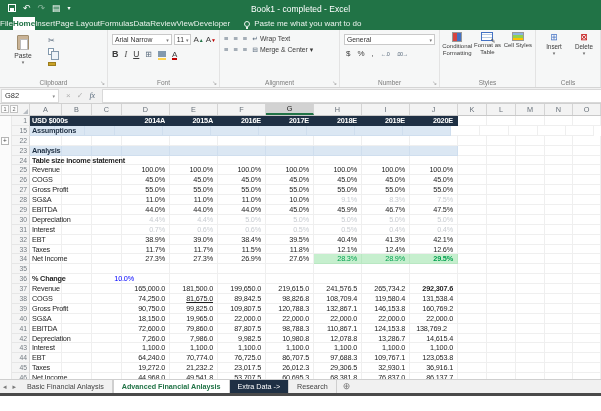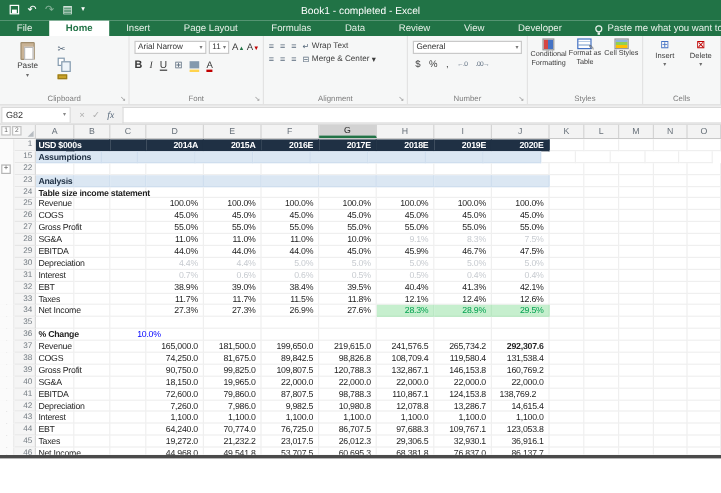--- a/index.html
+++ b/index.html
@@ -12,21 +12,21 @@
   .qat-btn { color:#fff; font-size:9px; line-height:17px; cursor:default; }
   .qat-btn.dim { opacity:.45; }
   .qat-btn.tiny { font-size:6px; }
   .savebox { width:8px; height:8px; border:1px solid #fff; display:inline-block; position:relative; top:1px; }
   .savebox::after { content:""; position:absolute; left:1px; top:3px; width:4px; height:3px; background:#fff; }
   .title { position:absolute; left:0; right:0; text-align:center; color:#fff; font-size:8.5px; pointer-events:none; }
 
   
   .tabrow { height:13px; background:#217346; display:flex; align-items:stretch; }
   .rtabs { display:flex; }
-  .rtab { color:#e8f1ea; font-size:8px; line-height:13px; padding:0 14px; white-space:nowrap; }
+  .rtab { color:#e8f1ea; font-size:8px; line-height:13px; padding:0 0; white-space:nowrap; }
   .rtab.active { background:#fff; color:#217346; font-weight:bold; }
   .tellme { display:flex; align-items:center; gap:4px; color:#eaf3ed; font-size:8px; padding-left:14px; white-space:nowrap; }
   .bulb { width:6px; height:6px; border:1px solid #eaf3ed; border-radius:50%; position:relative; }
   .bulb::after { content:""; position:absolute; left:1px; top:5px; width:2px; height:2px; background:#eaf3ed; }
 
   
   .ribbon { height:58px; background:#f6f7f7; border-bottom:1px solid #d5d5d5; display:flex; overflow:hidden; }
   .group { position:relative; border-right:1px solid #e3e3e3; flex:none; padding-top:3px; }
   .glabel { position:absolute; bottom:1px; left:0; right:0; text-align:center; font-size:6.5px; color:#7c7c7c; }
   .launcher { position:absolute; right:2px; bottom:1px; font-size:6px; color:#9a9a9a; }
@@ -591,21 +591,21 @@
           <div class="num">34</div>
           <div class="cell a-cell" style="width: 32px;">Net Income</div>
           <div class="cell" style="width: 30px;"></div>
           <div class="cell" style="width: 30px;"></div>
           <div class="cell val" style="width: 48px;">27.3%</div>
           <div class="cell val" style="width: 48px;">27.3%</div>
           <div class="cell val" style="width: 48px;">26.9%</div>
           <div class="cell val" style="width: 48px;">27.6%</div>
           <div class="cell val green" style="width: 48px;">28.3%</div>
           <div class="cell val green" style="width: 48px;">28.9%</div>
-          <div class="cell val green" style="width: 48px;">29.5%</div>
+          <div class="cell val green" style="width: 48px; font-weight: bold;">29.5%</div>
           <div class="cell" style="width: 29px;"></div>
           <div class="cell" style="width: 29px;"></div>
           <div class="cell" style="width: 29px;"></div>
           <div class="cell" style="width: 28px;"></div>
           <div class="cell" style="width: 28px;"></div>
         </div>
         <div class="row">
           <div class="gut"></div>
           <div class="num">35</div>
           <div class="cell a-cell" style="width: 32px;"></div>
@@ -664,21 +664,21 @@
           <div class="cell" style="width: 28px;"></div>
           <div class="cell" style="width: 28px;"></div>
         </div>
         <div class="row">
           <div class="gut"></div>
           <div class="num">38</div>
           <div class="cell a-cell" style="width: 32px;">COGS</div>
           <div class="cell" style="width: 30px;"></div>
           <div class="cell" style="width: 30px;"></div>
           <div class="cell val" style="width: 48px;">74,250.0</div>
-          <div class="cell val" style="width: 48px;">81,675.0</div>
+          <div class="cell val" style="width: 48px; text-decoration: underline;">81,675.0</div>
           <div class="cell val" style="width: 48px;">89,842.5</div>
           <div class="cell val" style="width: 48px;">98,826.8</div>
           <div class="cell val" style="width: 48px;">108,709.4</div>
           <div class="cell val" style="width: 48px;">119,580.4</div>
           <div class="cell val" style="width: 48px;">131,538.4</div>
           <div class="cell" style="width: 29px;"></div>
           <div class="cell" style="width: 29px;"></div>
           <div class="cell" style="width: 29px;"></div>
           <div class="cell" style="width: 28px;"></div>
           <div class="cell" style="width: 28px;"></div>
@@ -831,15 +831,26 @@
           <div class="cell val" style="width: 48px;">86,137.7</div>
           <div class="cell" style="width: 29px;"></div>
           <div class="cell" style="width: 29px;"></div>
           <div class="cell" style="width: 29px;"></div>
           <div class="cell" style="width: 28px;"></div>
           <div class="cell" style="width: 28px;"></div>
         </div>
       </div>
   </div>
 
+  <div class="tabbar">
+    <span class="nav">◂</span>
+    <span class="nav">▸</span>
+    <div class="stabs">
+        <span class="stab">Basic Financial Anlaysis</span>
+        <span class="stab active">Advanced Financial Anlaysis</span>
+        <span class="stab darktab">Extra Data -&gt;</span>
+        <span class="stab">Research</span>
+      </div>
+    <span class="addsheet">⊕</span>
+  </div>
 
   <div class="bottomstrip"></div>
 </div>
 
 </body></html>

